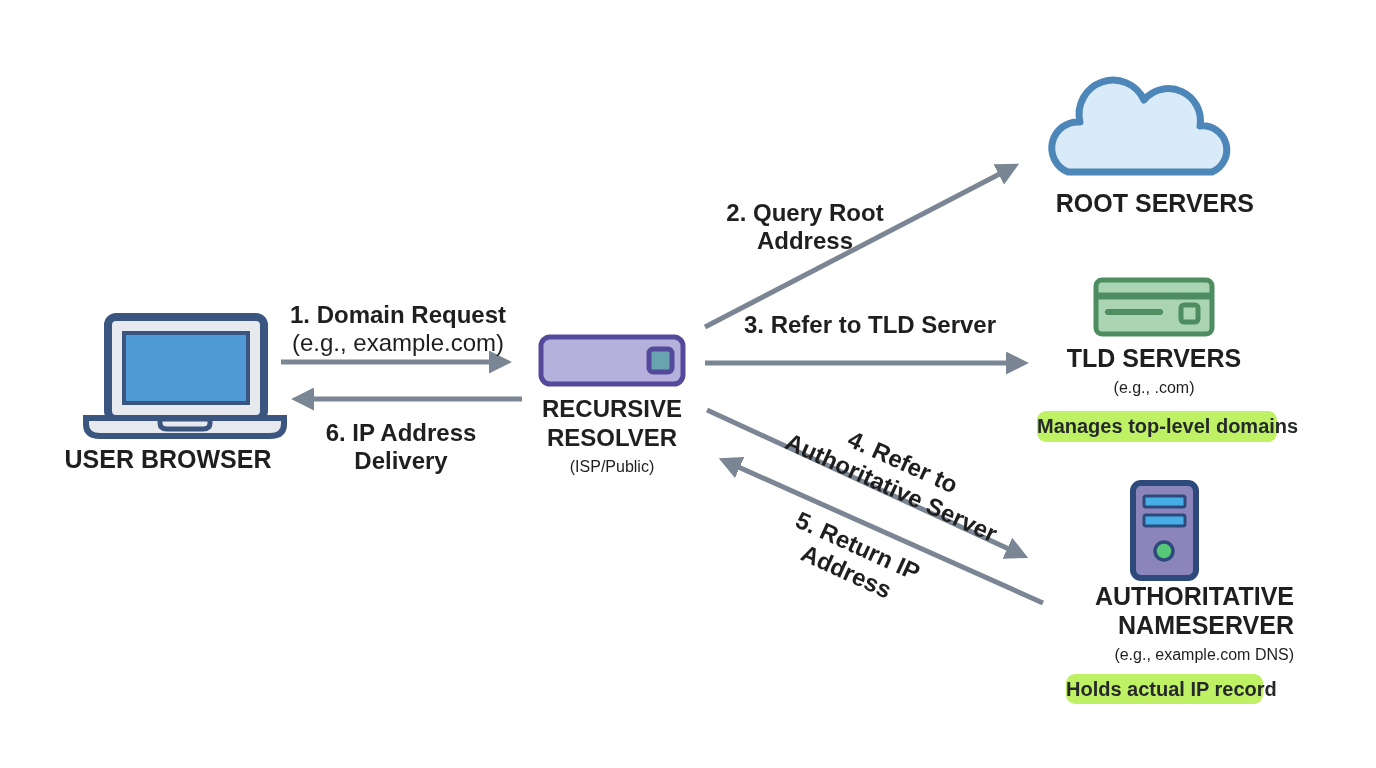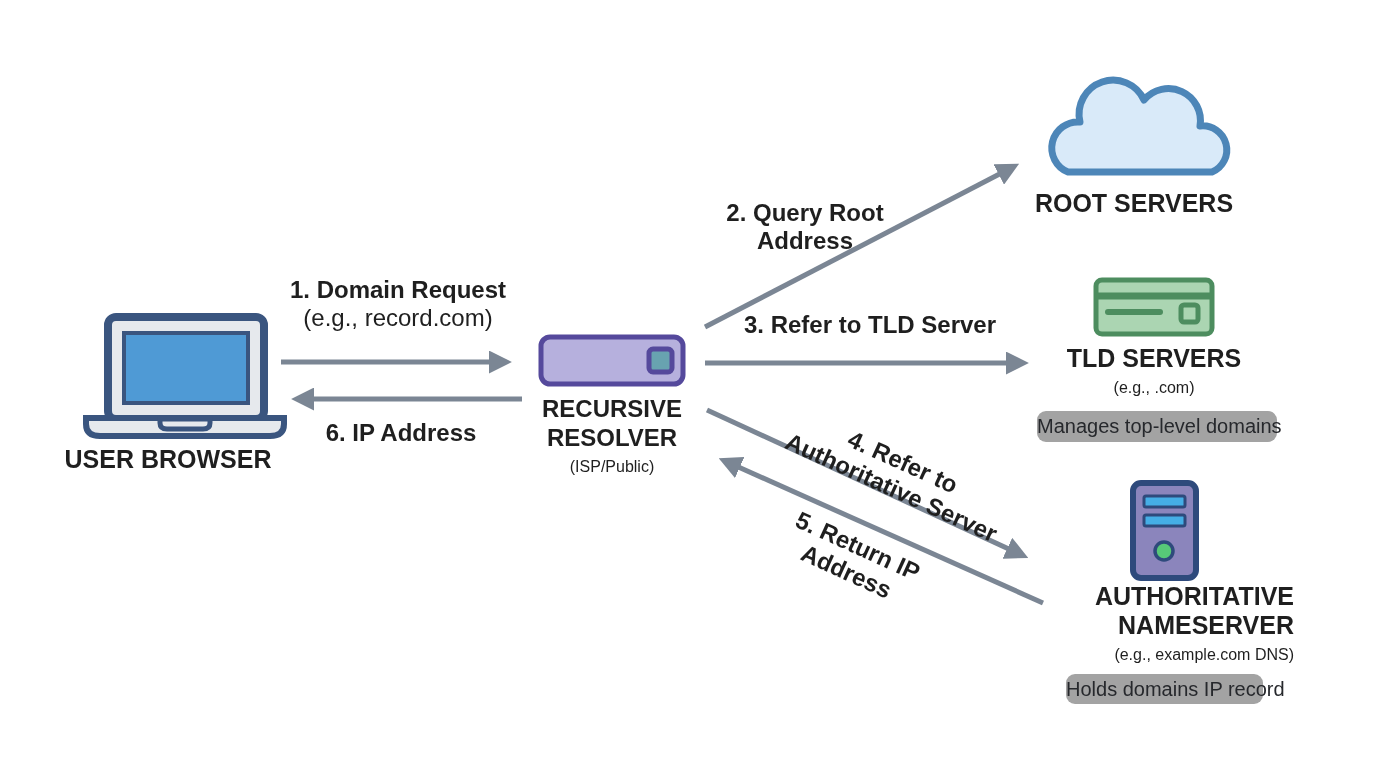--- a/index.html
+++ b/index.html
@@ -5,35 +5,35 @@
   html,body{margin:0;padding:0;background:#ffffff;}
   #stage{
     position:relative;width:1376px;height:768px;background:#ffffff;overflow:hidden;
     font-family:"Liberation Sans",sans-serif;color:#1f1f1f;
   }
   #diagram-svg{position:absolute;left:0;top:0;width:1376px;height:768px;}
   .label{position:absolute;text-align:center;font-weight:700;font-size:24px;line-height:28px;white-space:nowrap;}
   .label .sub{font-weight:400;}
   .node-title{font-size:25px;line-height:29px;}
   .badge{
-    position:absolute;background:#a3a3a3;border-radius:9px;color:#26282c;
-    font-weight:400;font-size:20px;line-height:30px;text-align:center;white-space:nowrap;
+    position:absolute;background:#bef264;border-radius:9px;color:#26282c;
+    font-weight:700;font-size:20px;line-height:30px;text-align:center;white-space:nowrap;
   }
   
   .lbl-user{left:48px;top:445px;width:240px;font-size:25px;}
-  .lbl-step1{left:278px;top:276px;width:240px;}
+  .lbl-step1{left:278px;top:301px;width:240px;}
   .lbl-step6{left:281px;top:419px;width:240px;}
   
   .lbl-resolver{left:492px;top:394px;width:240px;line-height:29px;}
   .lbl-step2{left:685px;top:199px;width:240px;}
   .lbl-step3{left:730px;top:311px;width:280px;}
   .lbl-step4{left:765px;top:447px;width:264px;transform:rotate(24.5deg);}
   .lbl-step5{left:752px;top:531px;width:200px;transform:rotate(24.5deg);}
   
-  .lbl-root{left:1014px;top:189px;width:240px;font-size:25px;}
+  .lbl-root{left:1014px;top:189px;width:240px;font-size:25px;text-align:right;}
   .lbl-tld{left:1034px;top:343px;width:240px;line-height:30px;}
   .lbl-auth{left:1034px;top:582px;width:260px;line-height:29px;text-align:right;}
   .lbl-tld .sub,.lbl-auth .sub,.lbl-resolver .sub{font-size:16px;}
   .badge-tld{left:1037px;top:411px;width:240px;height:31px;}
   .badge-auth{left:1066px;top:674px;width:197px;height:30px;}
 </style>
 </head>
 <body>
 
 <div id="stage">
@@ -99,29 +99,30 @@
     <div>TLD SERVERS</div>
     <div class="sub">(e.g., .com)</div>
   </div>
   <div class="badge badge-tld">Manages top-level domains</div>
 
   <div class="label lbl-auth node-title">
     <div>AUTHORITATIVE</div>
     <div>NAMESERVER</div>
     <div class="sub">(e.g., example.com DNS)</div>
   </div>
-  <div class="badge badge-auth">Holds domains IP record</div>
+  <div class="badge badge-auth">Holds actual IP record</div>
 
   <div class="label lbl-step1">
     <div>1. Domain Request</div>
-    <div class="sub">(e.g., record.com)</div>
+    <div class="sub">(e.g., example.com)</div>
   </div>
 
   <div class="label lbl-step6">
     <div>6. IP Address</div>
+    <div>Delivery</div>
   </div>
 
   <div class="label lbl-step2">
     <div>2. Query Root</div>
     <div>Address</div>
   </div>
 
   <div class="label lbl-step3">3. Refer to TLD Server</div>
 
   <div class="label lbl-step4">

